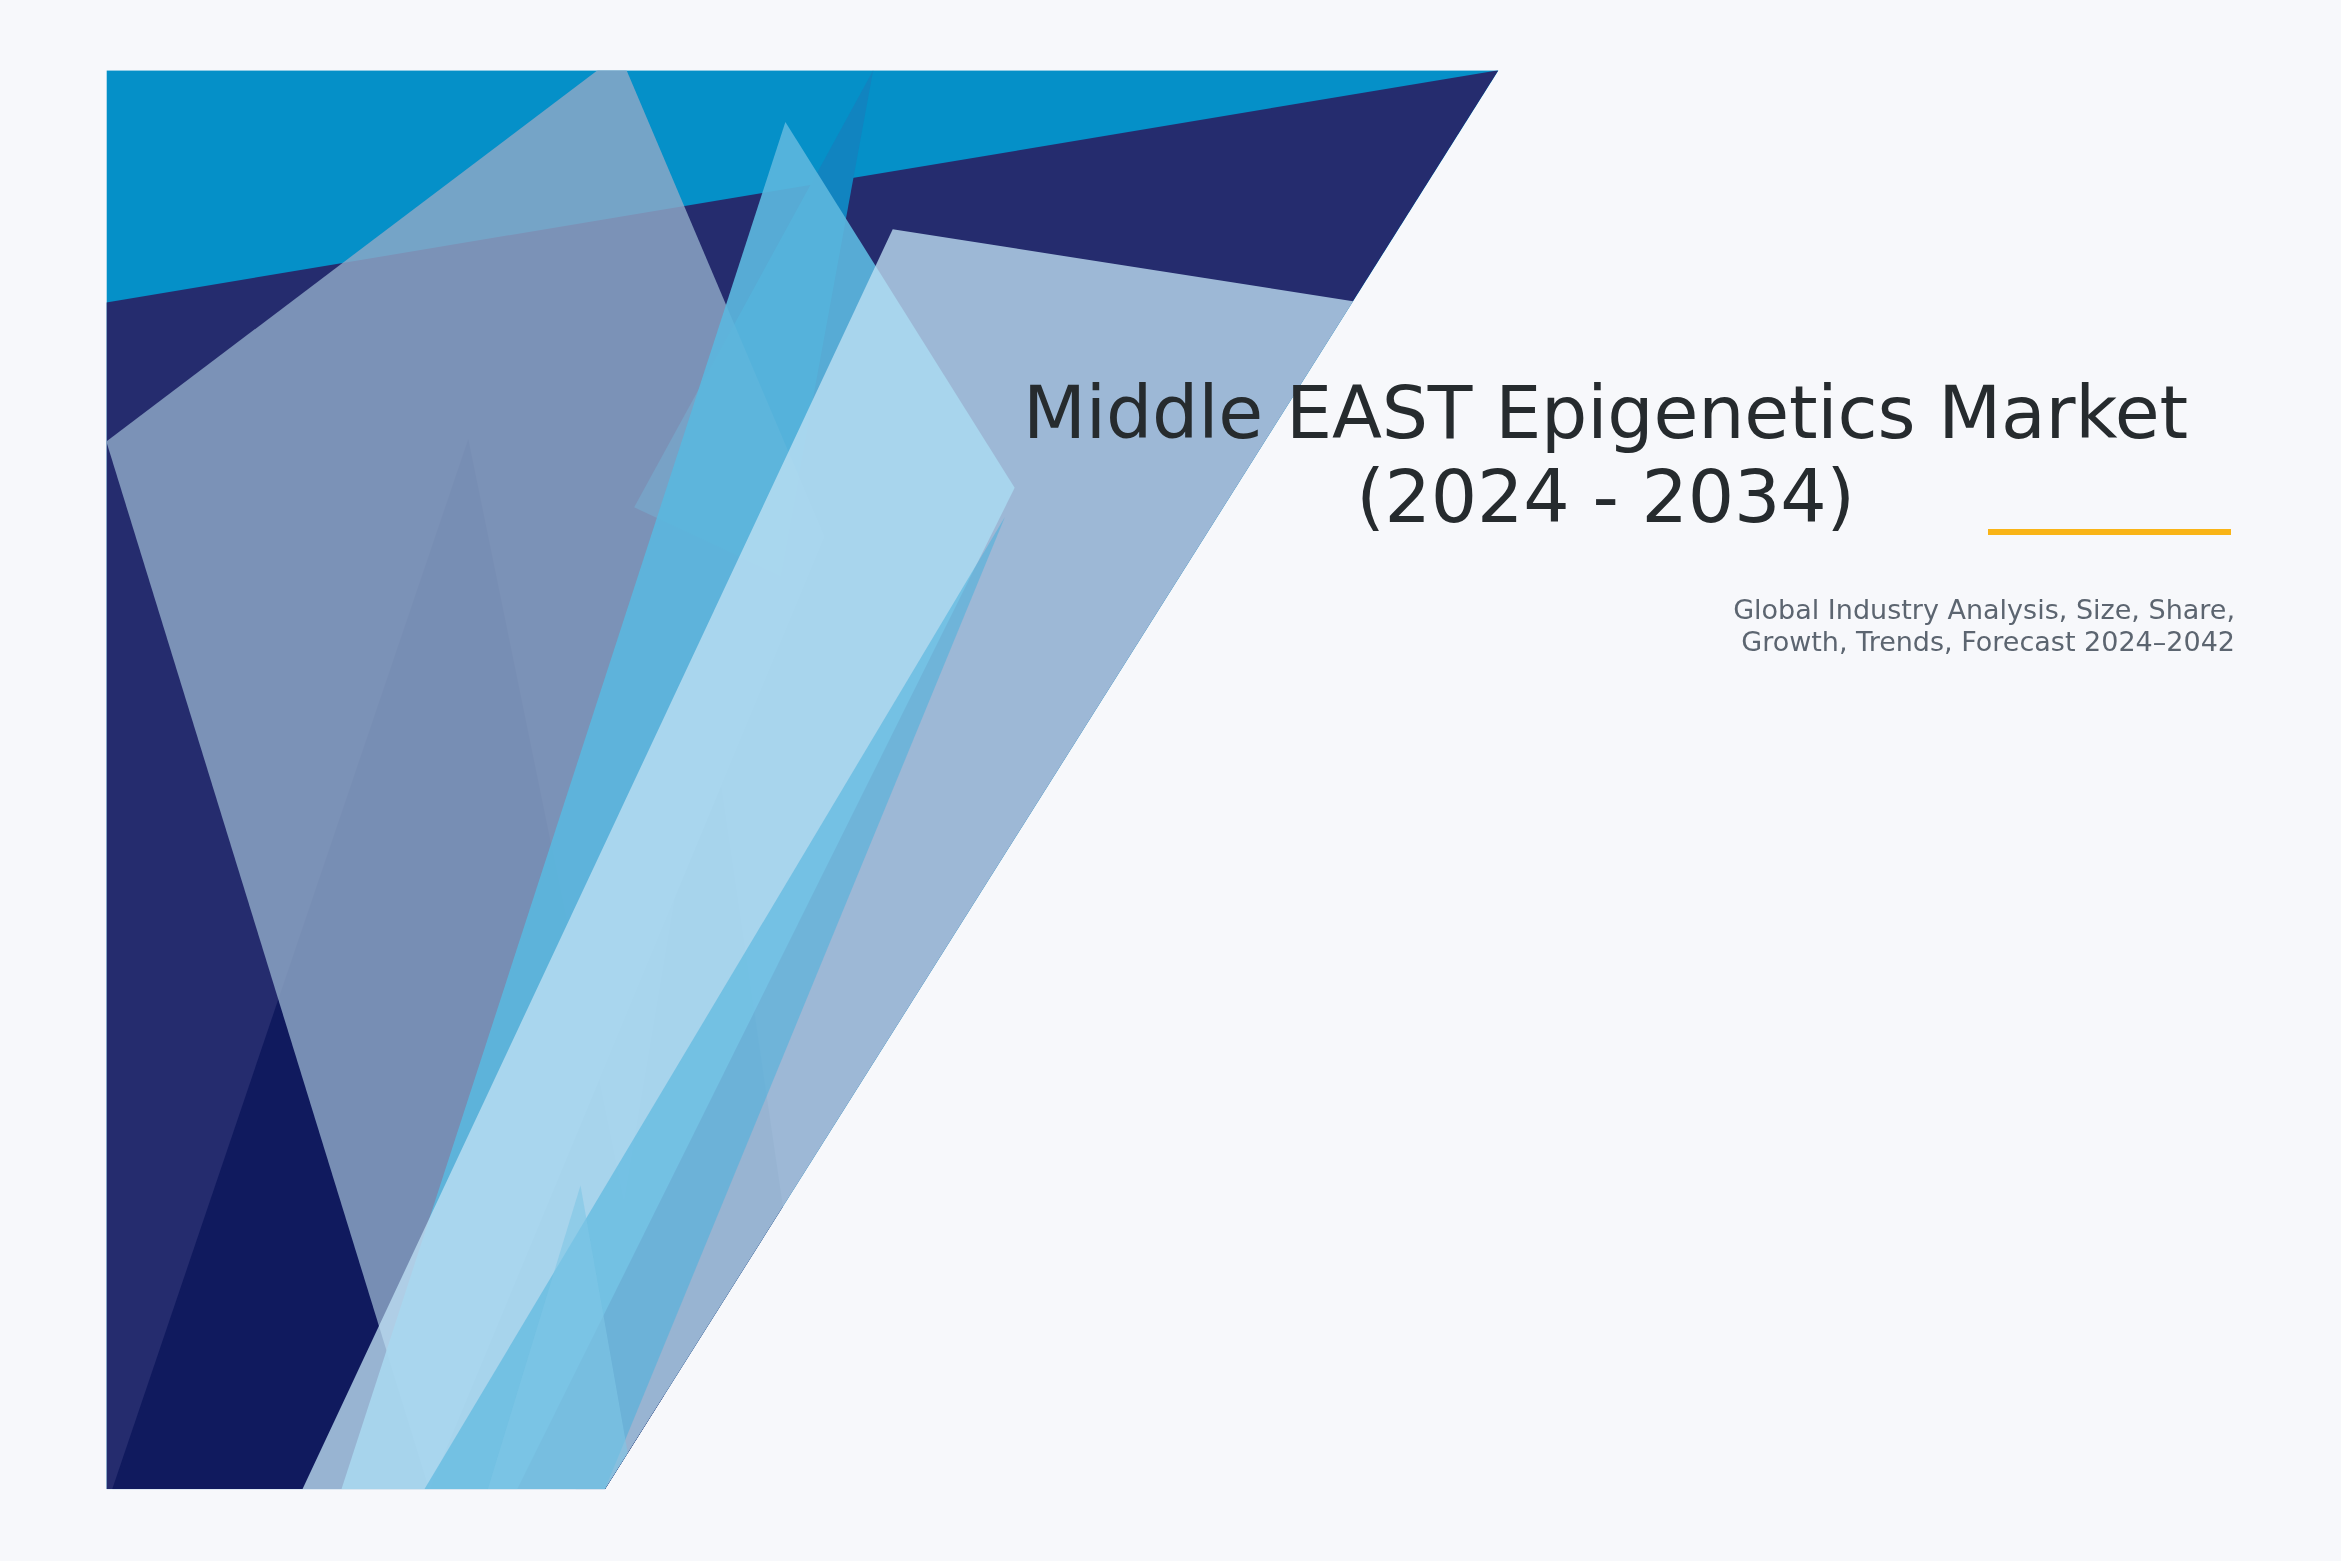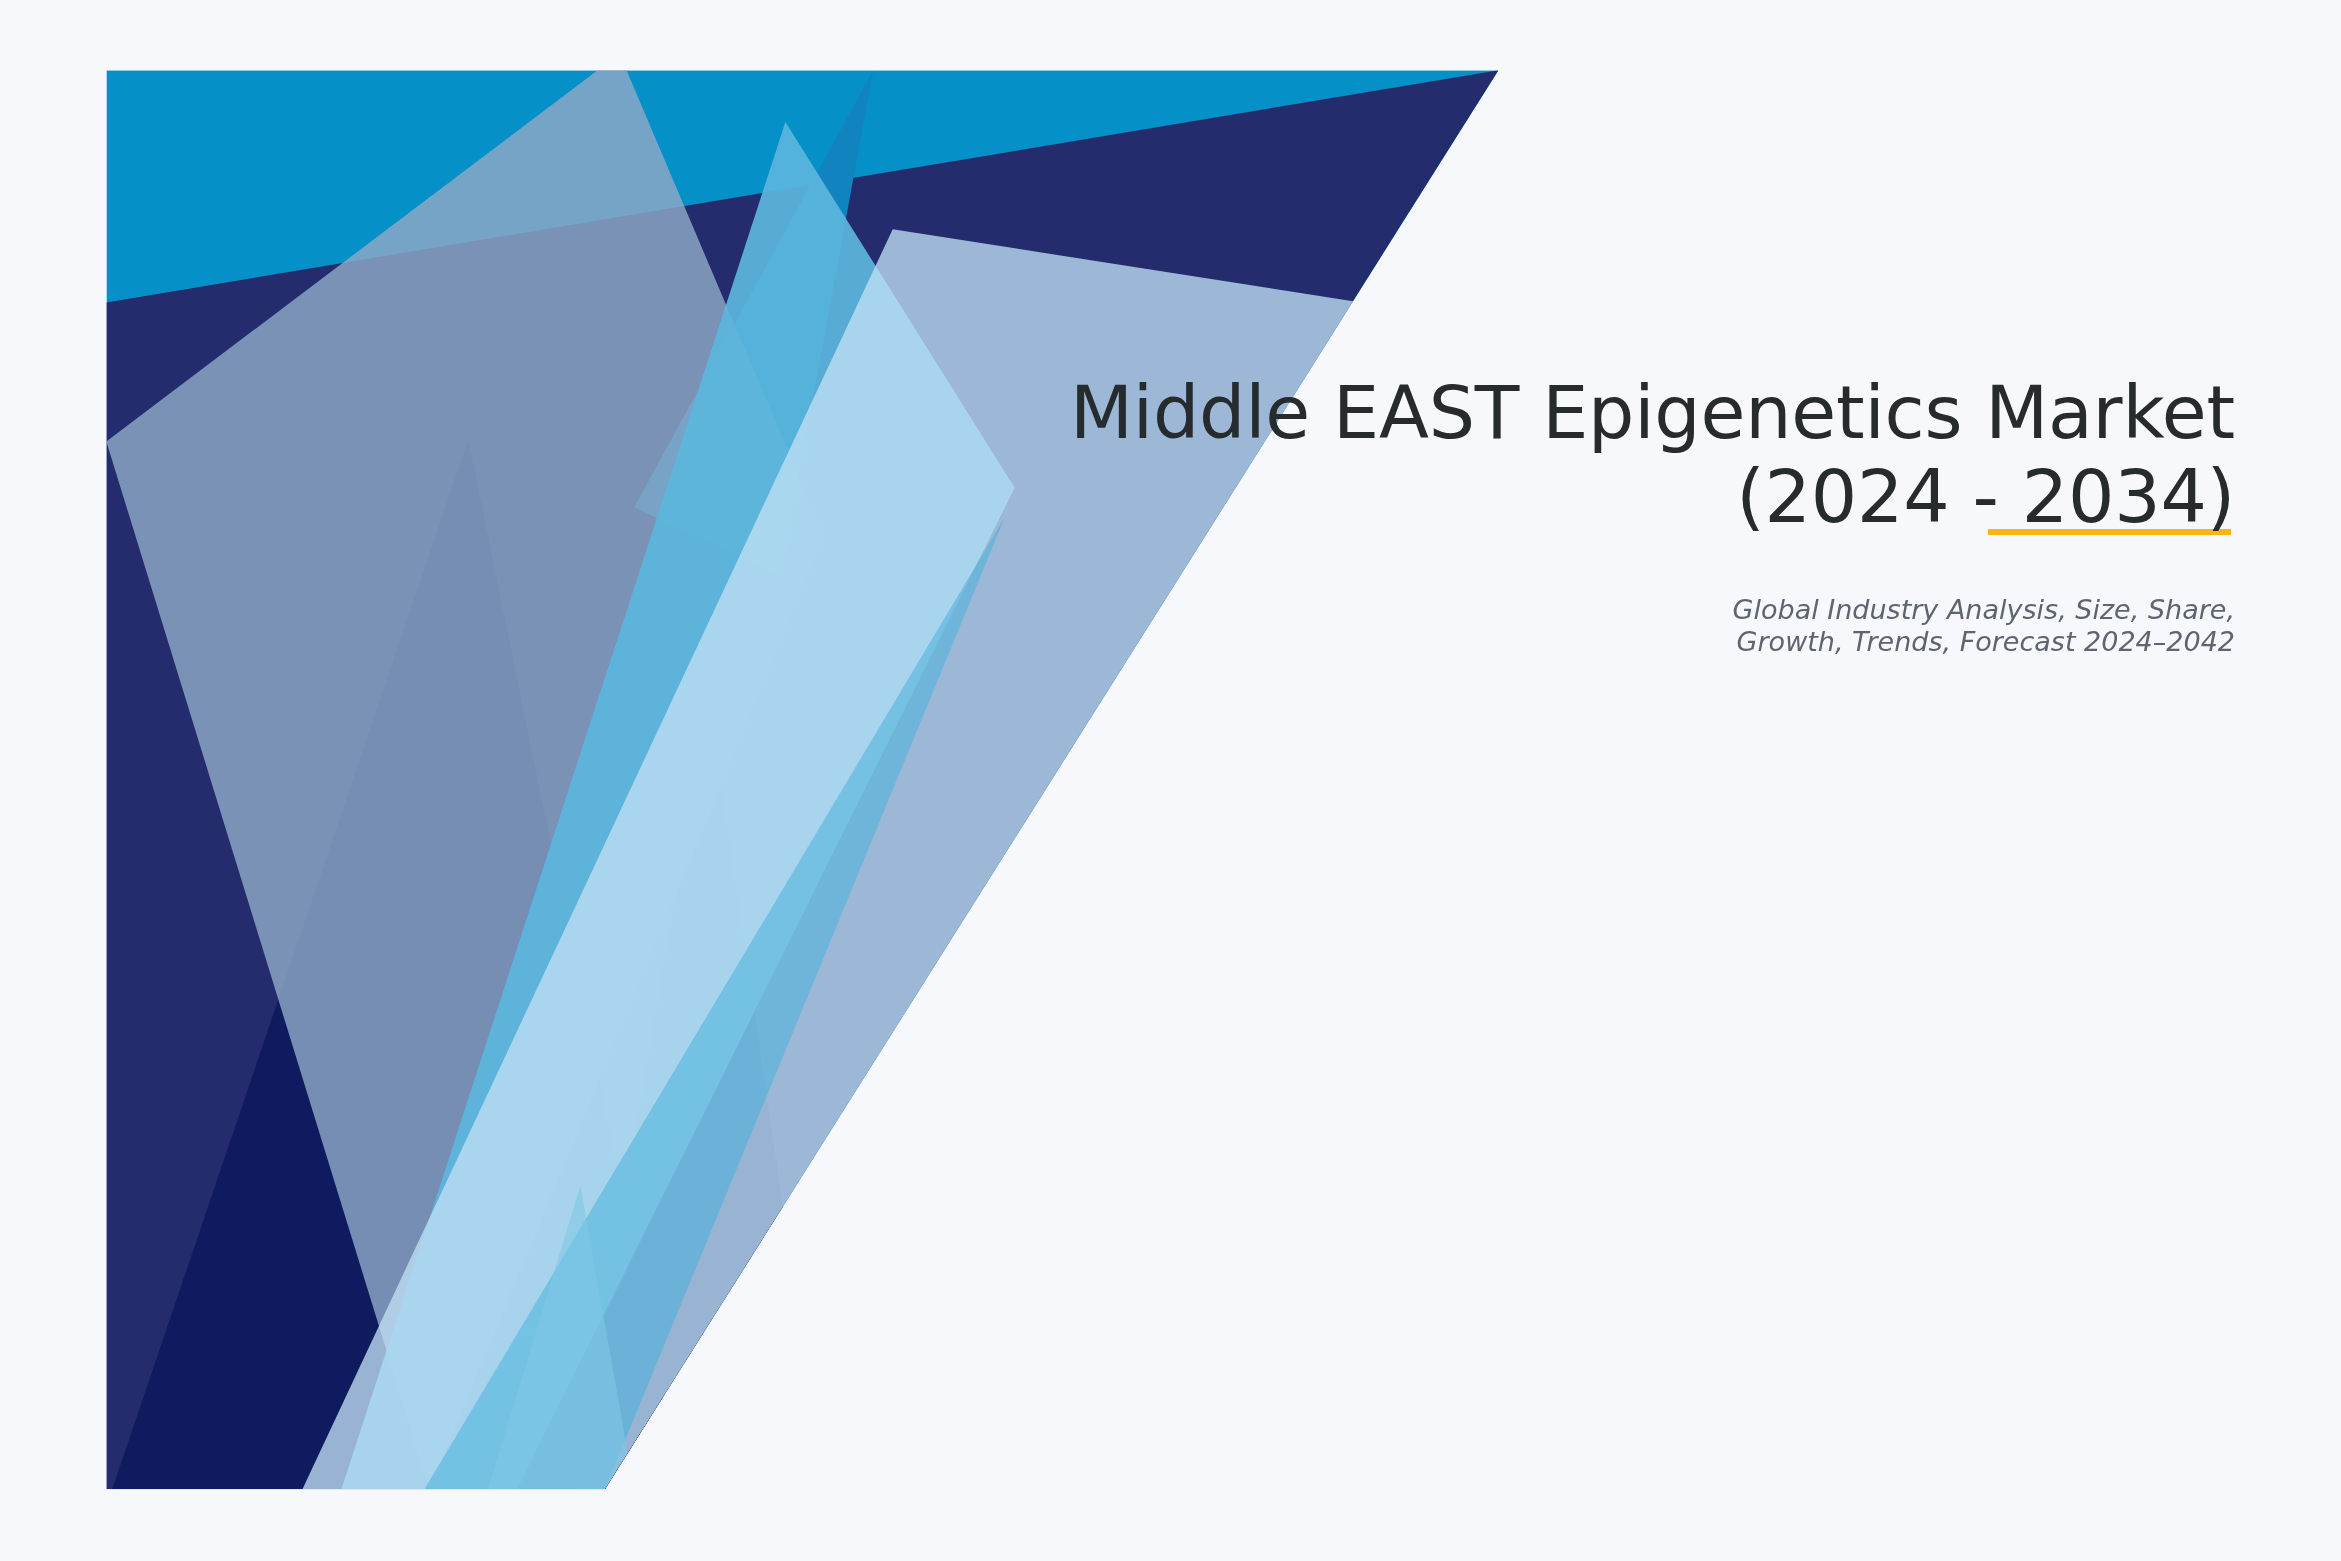--- a/index.html
+++ b/index.html
@@ -52,41 +52,41 @@
   }
 
   .title-line {
     display: block;
     font-size: 73px;
     line-height: 84px;
     font-weight: 400;
     color: #262b2e;
     letter-spacing: -0.2px;
     white-space: nowrap;
+    text-align: center;
   }
 
   
   #title-accent-bar {
     position: absolute;
     right: 3.9px;
     top: 158px;
     width: 243px;
     height: 6.3px;
     background: #f9b417;
     z-index: 0;
   }
   .title-line { position: relative; z-index: 1; }
 
   #subtitle {
     margin-top: 55px;
     font-size: 27px;
     line-height: 32px;
     color: #5c6570;
     font-weight: 400;
-    font-style: italic;
   }
   .subtitle-line { display: block; white-space: nowrap; }
 </style>
 </head>
 <body>
 
 <div id="cover">
 
   <div id="artwork">
     <svg viewBox="0 0 3200 3200" xmlns="http://www.w3.org/2000/svg">

